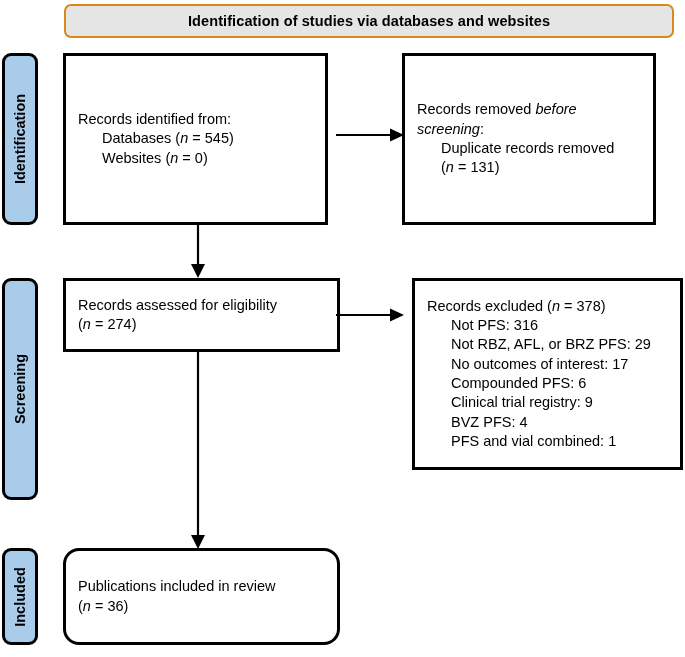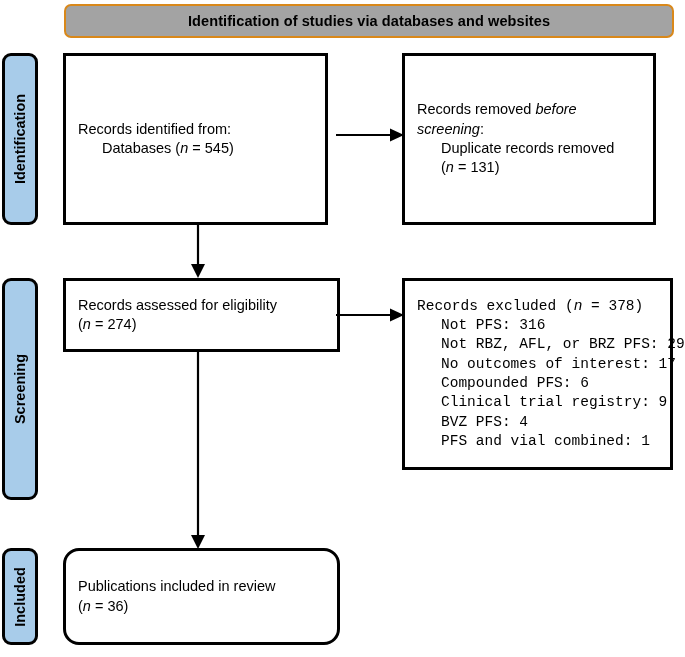--- a/index.html
+++ b/index.html
@@ -22,21 +22,21 @@
   }
 
   
   .header-banner {
     position: absolute;
     left: 64px;
     top: 4px;
     width: 610px;
     height: 34px;
     box-sizing: border-box;
-    background: #a3a3a3;
+    background: #e5e5e5;
     border: 2px solid #D9881A;
     border-radius: 7px;
     display: flex;
     align-items: center;
     justify-content: center;
     color: #000000;
     font-size: 14.5px;
     font-weight: bold;
     letter-spacing: 0.1px;
   }
@@ -82,21 +82,21 @@
     line-height: 1.33;
     color: #000000;
     white-space: nowrap;
   }
   .flow-box .line.indent  { padding-left: 24px; }
   .italic { font-style: italic; }
 
   .box-identified { left: 63px;  top: 53px;  width: 265px; height: 172px; }
   .box-removed    { left: 402px; top: 53px;  width: 254px; height: 172px; }
   .box-assessed   { left: 63px;  top: 278px; width: 277px; height: 74px;  }
-  .box-excluded   { left: 402px; top: 278px; width: 271px; height: 192px; font-family: Liberation Mono, monospace; }
+  .box-excluded   { left: 412px; top: 278px; width: 271px; height: 192px; }
   .box-included   { left: 63px;  top: 548px; width: 277px; height: 97px; border-radius: 16px;  }
 
   
   .arrow-svg {
     position: absolute;
     pointer-events: none;
   }
   .arrow-h1 { left: 336px; top: 125px; }
   .arrow-h2 { left: 336px; top: 305px; }
   .arrow-v1 { left: 187px; top: 222px; }
@@ -119,20 +119,21 @@
     <span>Screening</span>
   </div>
 
   <div class="stage-label stage-included">
     <span>Included</span>
   </div>
 
   <div class="flow-box box-identified">
     <div class="line">Records identified from:</div>
     <div class="line indent"><span>Databases (</span><span class="italic">n</span><span> = 545)</span></div>
+    <div class="line indent"><span>Websites (</span><span class="italic">n</span><span> = 0)</span></div>
   </div>
 
   <div class="flow-box box-removed">
     <div class="line"><span>Records removed </span><span class="italic">before</span></div>
     <div class="line"><span class="italic">screening</span><span>:</span></div>
     <div class="line indent">Duplicate records removed</div>
     <div class="line indent"><span>(</span><span class="italic">n</span><span> = 131)</span></div>
   </div>
 
   <div class="flow-box box-assessed">

